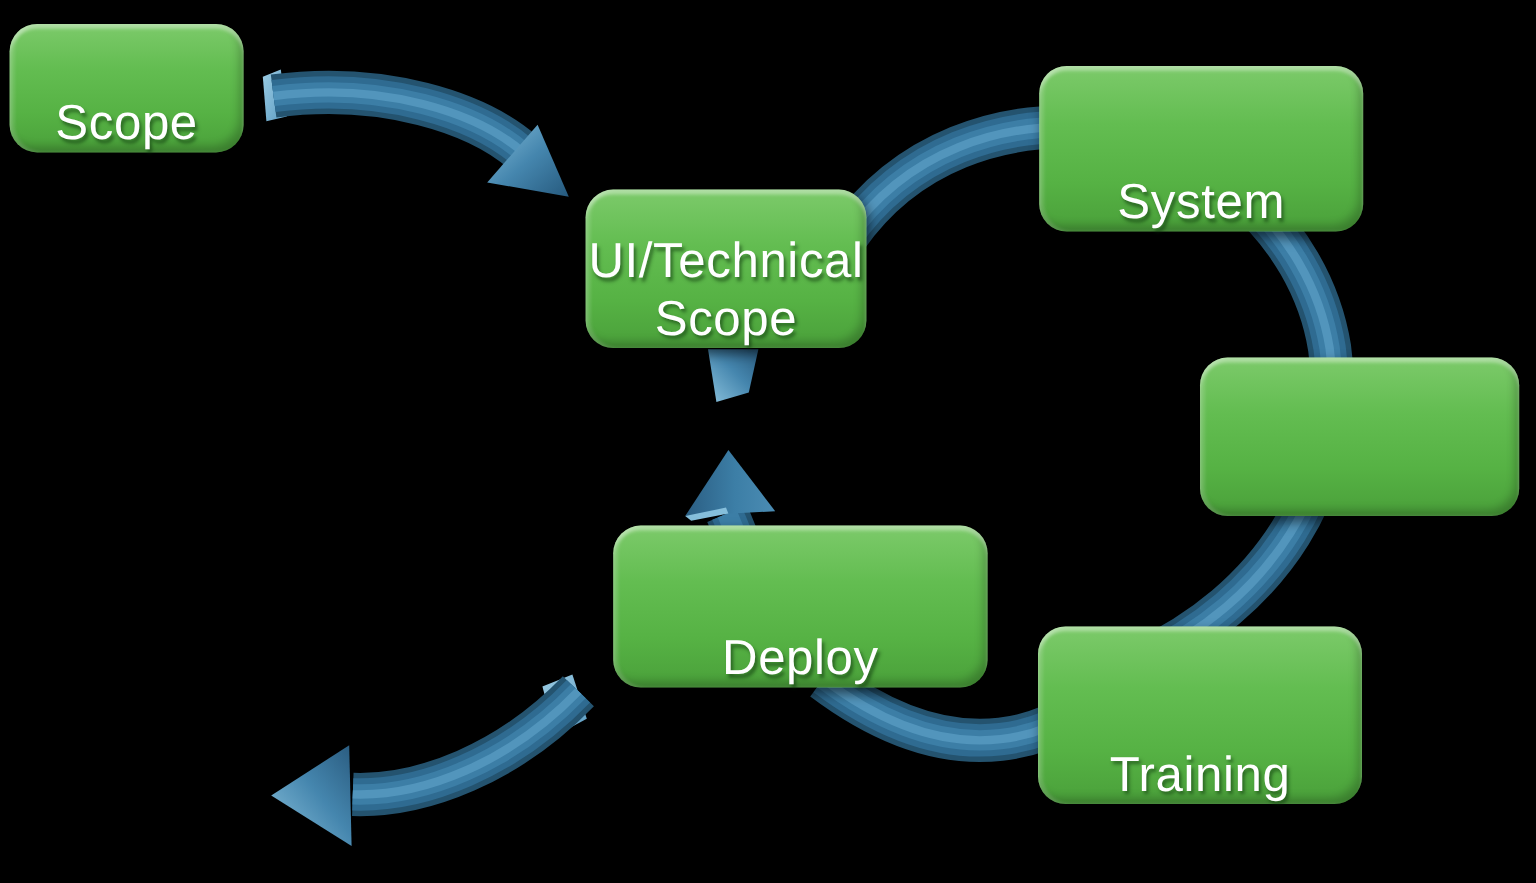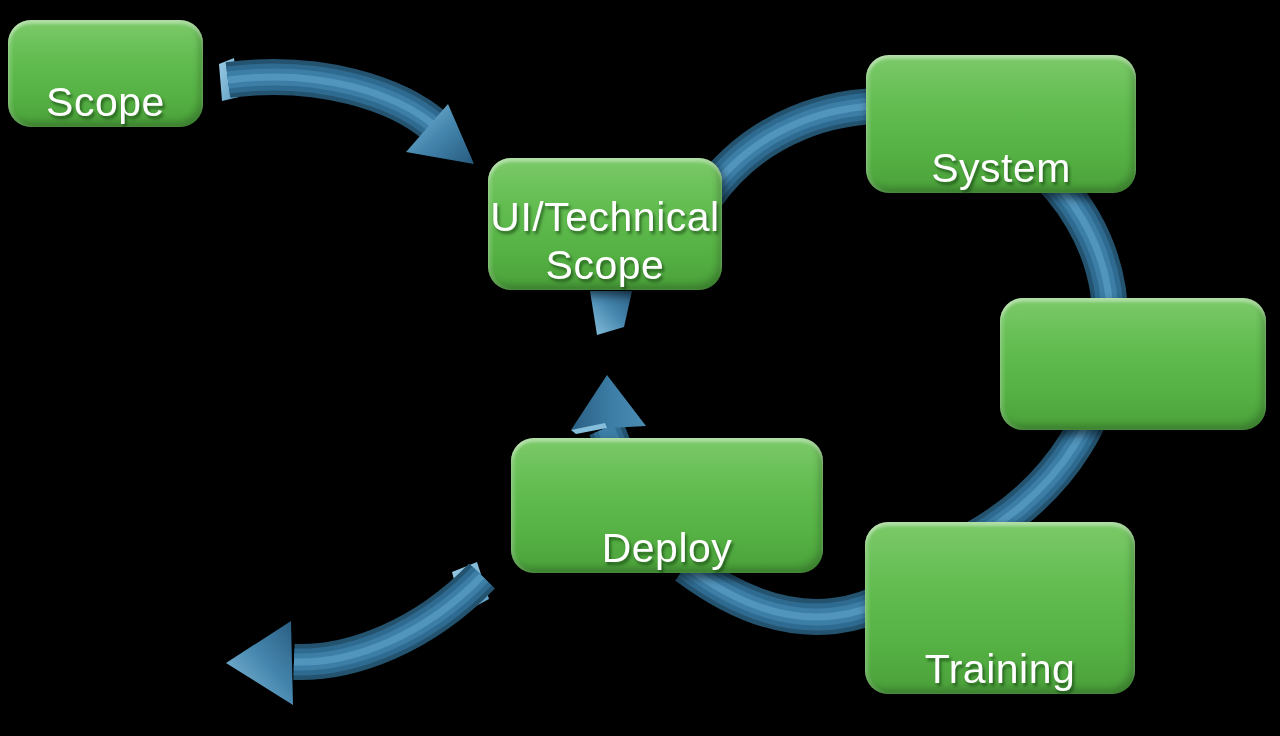--- a/index.html
+++ b/index.html
@@ -25,21 +25,21 @@
     color:#ffffff;text-align:center;
   }
   .node span{
     display:block;font-size:41px;line-height:1.17;font-weight:400;
     letter-spacing:.5px;text-shadow:2px 3px 3px rgba(10,45,10,.55);
   }
   .n-scope   {left:8px;  top:20px; width:195px;height:107px;}
   .n-design  {left:488px;top:158px;width:234px;height:132px;}
   .n-build   {left:866px;top:55px; width:270px;height:138px;}
   .n-system  {left:1000px;top:298px;width:266px;height:132px;}
-  .n-training{left:865px;top:522px;width:270px;height:172px;}
+  .n-training{left:865px;top:522px;width:270px;height:148px;}
   .n-deploy  {left:488px;top:438px;width:312px;height:135px;margin-left:23px;}
   .n-support {left:5px;  top:603px;width:198px;height:109px;}
 </style>
 </head>
 <body>
 
 <div class="canvas">
 
   <svg class="arrows" width="1280" height="736" viewBox="0 0 1280 736">
     <defs>

